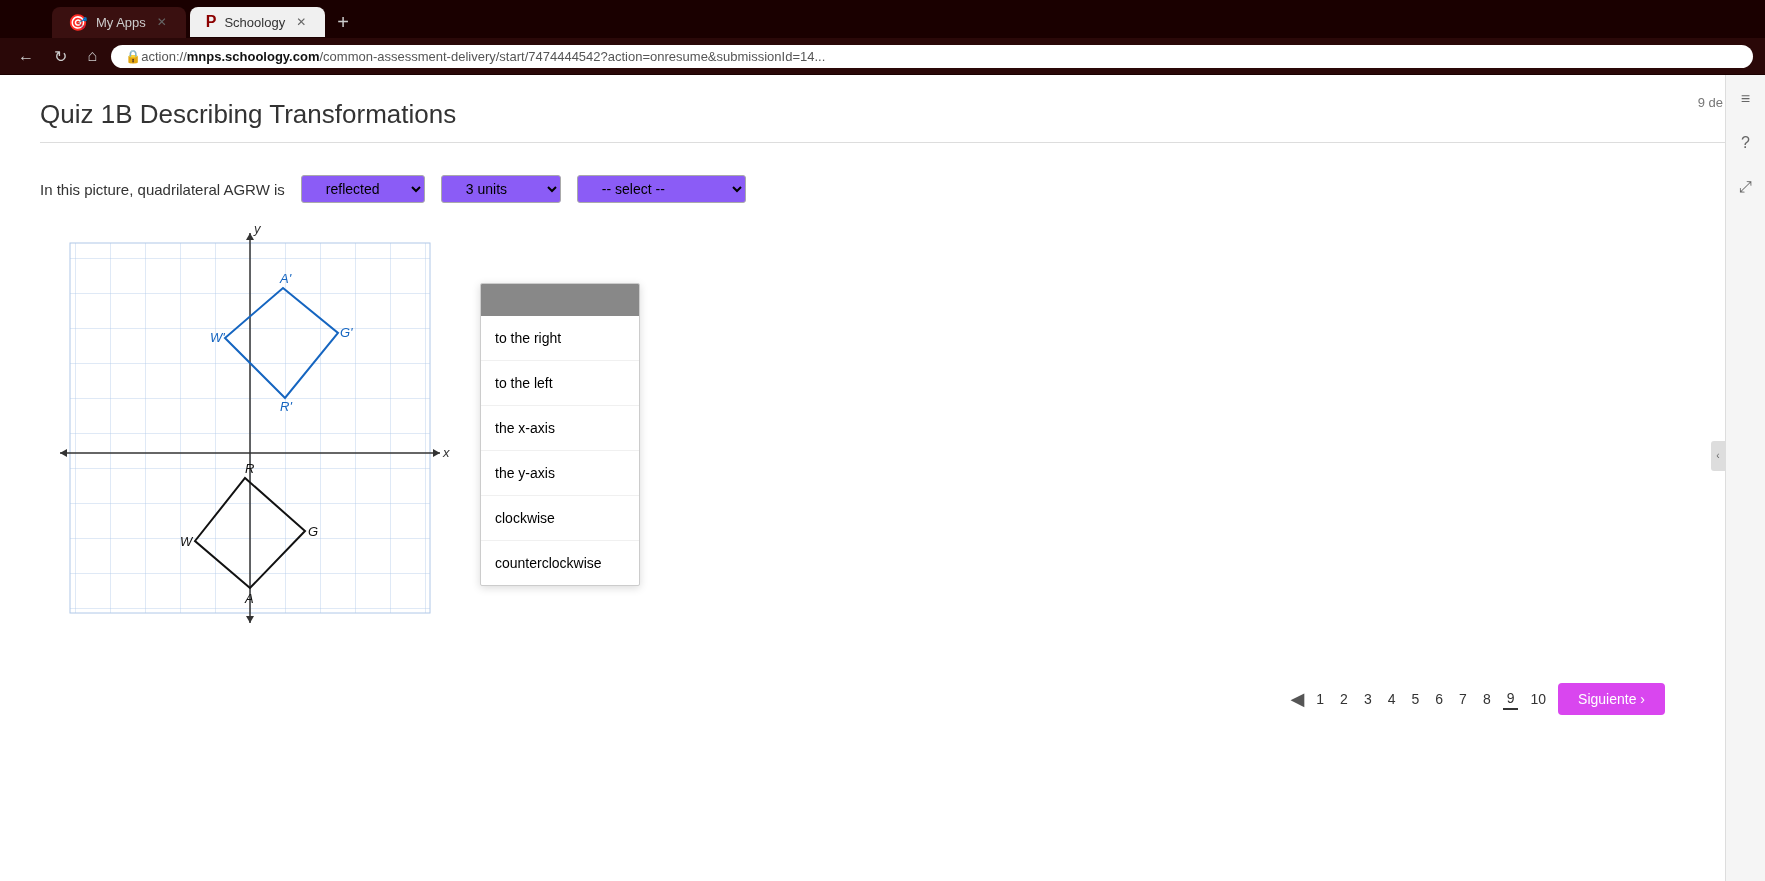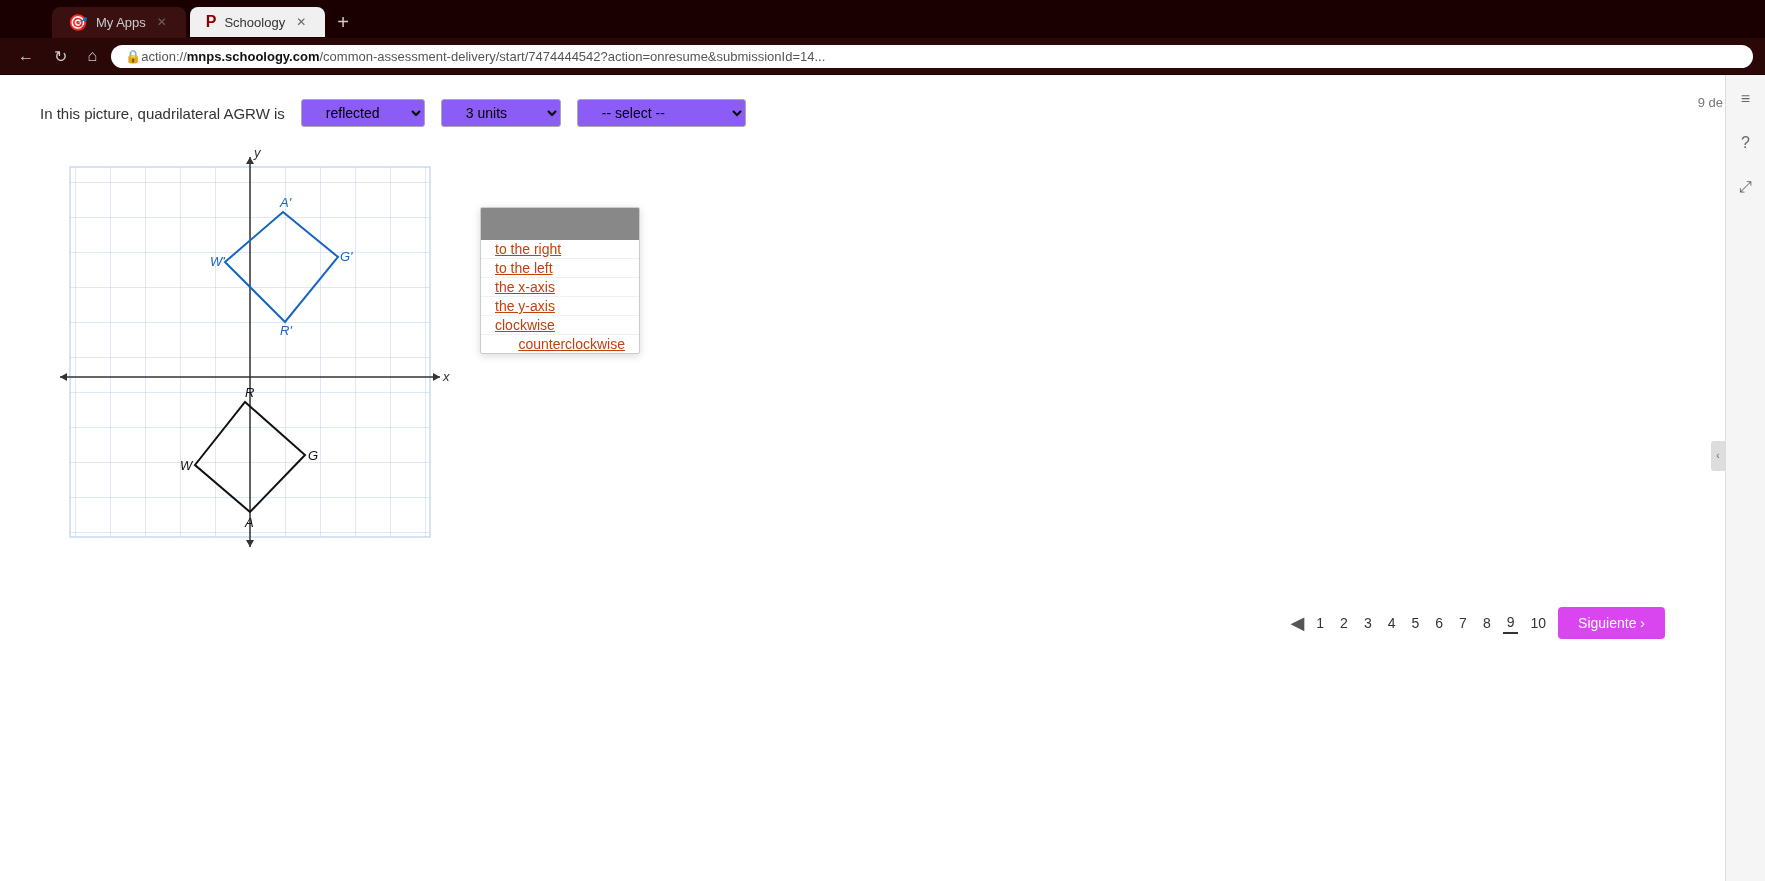--- a/index.html
+++ b/index.html
@@ -169,30 +169,28 @@
       background: #fff;
       box-shadow: 0 2px 8px rgba(0,0,0,0.15);
       border-radius: 2px;
       overflow: hidden;
     }
     .dropdown-header {
       background: #888;
       height: 32px;
     }
     .dropdown-item {
-      padding: 1px 14px;
+      padding: 14px 14px;
       font-size: 14px;
-      color: #c2410c;
+      color: #000000;
       cursor: pointer;
       border-bottom: 1px solid #f0f0f0;
-      text-decoration: underline;
     }
     .dropdown-item:last-child {
       border-bottom: none;
-      text-align: right;
     }
 
     
     .pagination {
       display: flex;
       align-items: center;
       justify-content: flex-end;
       gap: 8px;
       margin-top: 40px;
       padding-right: 60px;
@@ -292,20 +290,21 @@
         <span class="url-bold">mnps.schoology.com</span>
         <span class="url-text">/common-assessment-delivery/start/7474444542?action=onresume&amp;submissionId=14...</span>
     </div>
   </div>
 </div>
 
 <div class="page-content">
 
   <div class="page-counter">9 de 10</div>
 
+  <h1 class="quiz-title">Quiz 1B Describing Transformations</h1>
 
   <div class="question-text">
     <span>In this picture, quadrilateral AGRW is</span>
 
     <select class="dropdown-select">
       <option>reflected</option>
       <option>translated</option>
       <option>rotated</option>
       <option>dilated</option>
     </select>

